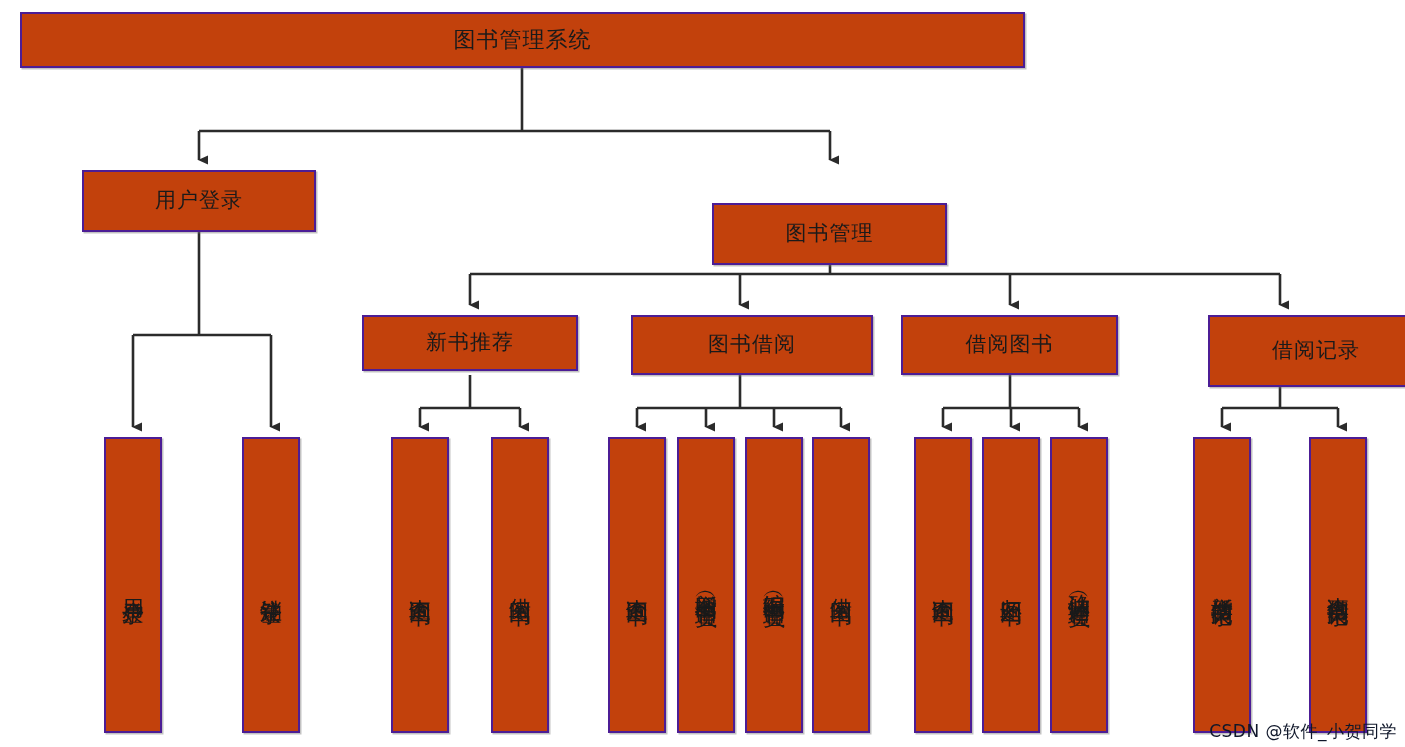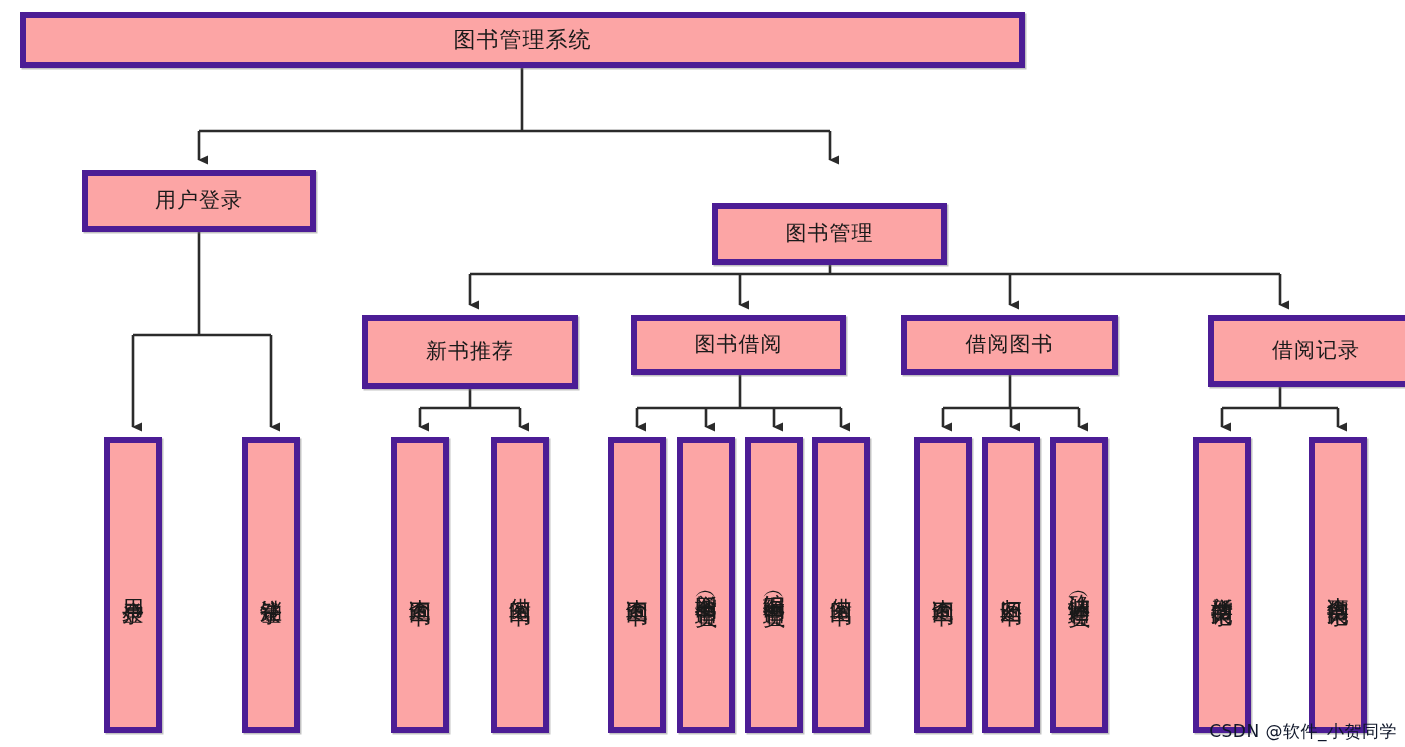--- a/index.html
+++ b/index.html
@@ -21,22 +21,22 @@
     position: absolute;
     left: 0;
     top: 0;
     width: 1405px;
     height: 747px;
     pointer-events: none;
   }
   .node {
     position: absolute;
     box-sizing: border-box;
-    border: 6px solid #4c1d95;
-    background: #fca5a5;
+    border: 2px solid #4c1d95;
+    background: #c2410c;
     display: flex;
     align-items: center;
     justify-content: center;
     color: #1a1a1a;
     box-shadow: 1.5px 1.5px 0 rgba(120,120,120,0.45);
   }
   .node.h {
     font-size: 21px;
     letter-spacing: 1px;
     line-height: 1.2;
@@ -131,24 +131,24 @@
     <span>图书管理系统</span>
   </div>
 
   <div class="node h" style="left:82px; top:170px; width:234px; height:62px;">
     <span>用户登录</span>
   </div>
   <div class="node h" style="left:712px; top:170px; width:235px; height:62px;margin-top:33px;">
     <span>图书管理</span>
   </div>
 
-  <div class="node h" style="left:362px; top:315px; width:216px; height:74px;">
+  <div class="node h" style="left:362px; top:315px; width:216px; height:56px;">
     <span>新书推荐</span>
   </div>
-  <div class="node h" style="left:631px; top:315px; width:215px; height:60px;">
+  <div class="node h" style="left:631px; top:315px; width:242px; height:60px;">
     <span>图书借阅</span>
   </div>
   <div class="node h" style="left:901px; top:315px; width:217px; height:60px;">
     <span>借阅图书</span>
   </div>
   <div class="node h" style="left:1208px; top:315px; width:216px; height:72px;">
     <span>借阅记录</span>
   </div>
 
   <div class="node v" style="left:104px; top:437px; width:58px; height:296px;">

